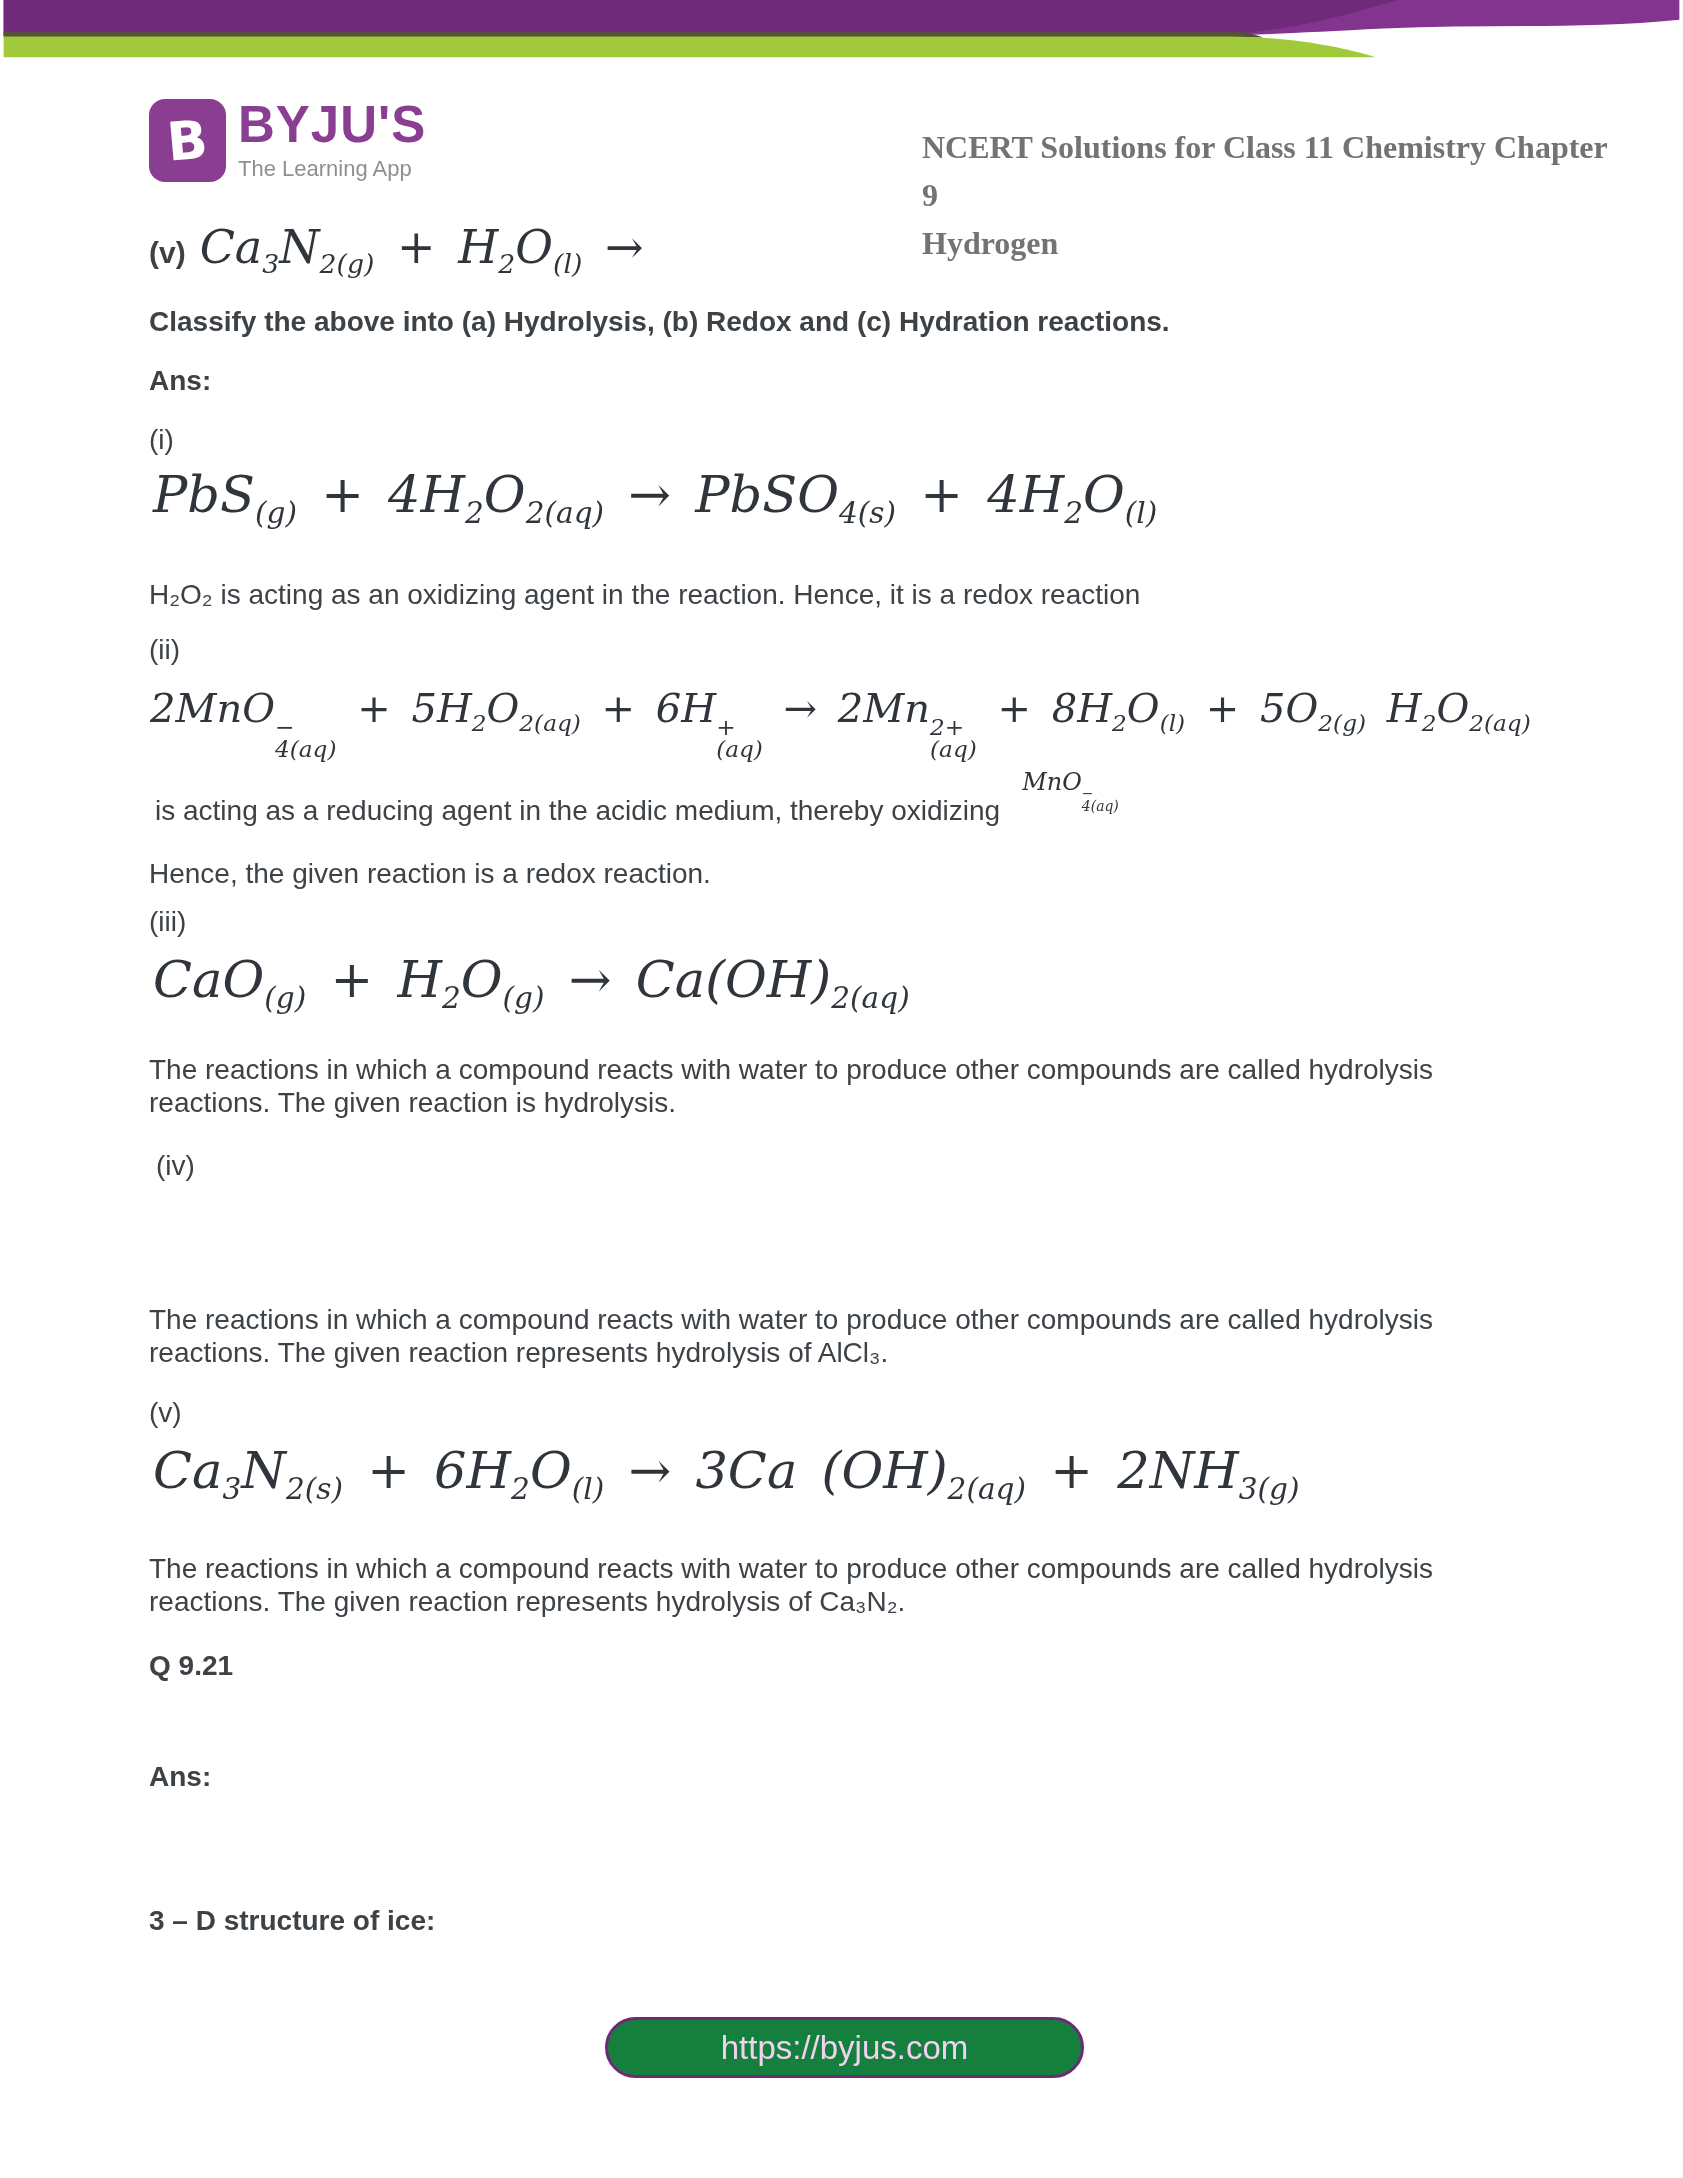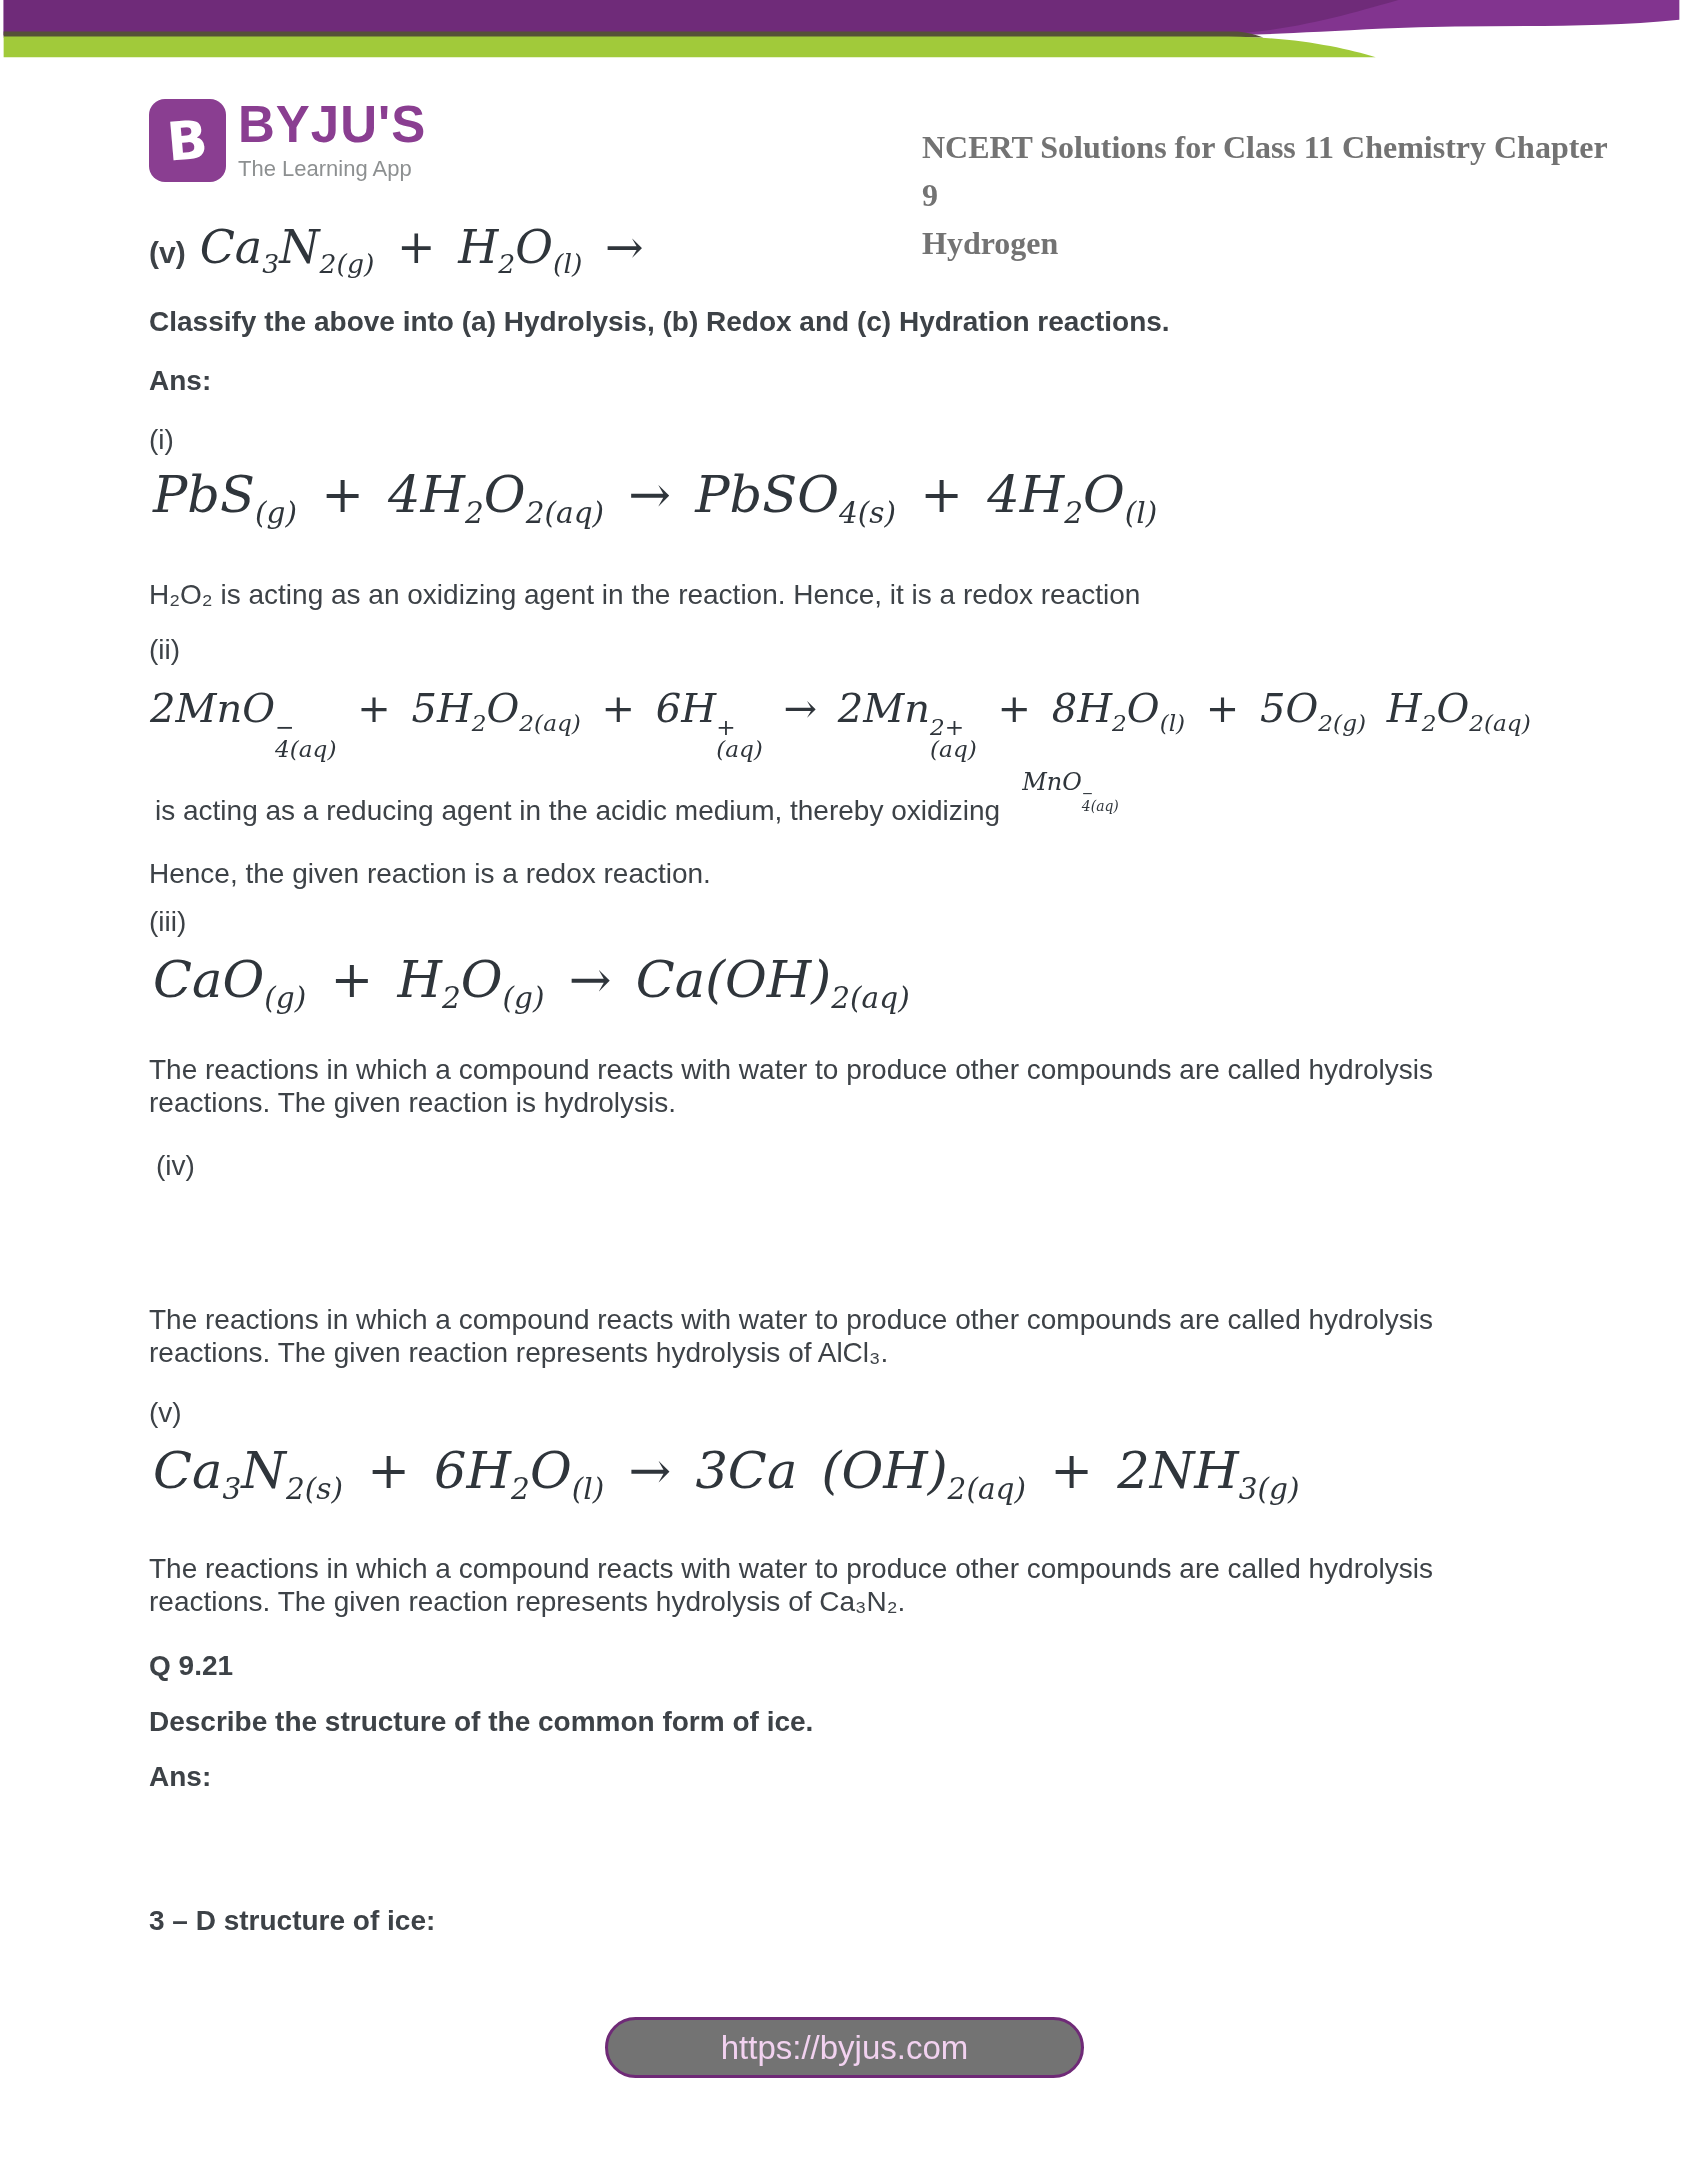--- a/index.html
+++ b/index.html
@@ -38,21 +38,21 @@
           font-size:0.58em;line-height:0.95;vertical-align:-0.55em;}
   .eq-lg{font-size:51px;text-align:right;}
   .eq-md{font-size:40px;}
   .eq-head{font-size:46px;}
   .eq-inline{font-size:24px;position:relative;top:-30px;margin-left:22px;display:inline-block;}
   .head-label{font-family:"Liberation Sans","DejaVu Sans",sans-serif;font-style:normal;
               font-weight:bold;font-size:30px;color:#3d4247;margin-right:14px;}
 
   
   .footer-pill{position:absolute;left:605px;top:2017px;width:479px;height:61px;
-               background:#737373;border:3px solid #6f2a77;border-radius:34px;
+               background:#15803d;border:3px solid #6f2a77;border-radius:34px;
                box-sizing:border-box;display:flex;align-items:center;justify-content:center;
                cursor:pointer;}
   .footer-pill span{color:#f2d2f0;font-size:33px;}
 </style>
 </head>
 <body>
 
 <div class="page">
 
   <svg class="banner" width="1683" height="69" viewBox="0 0 1700 70">
@@ -128,21 +128,20 @@
 
   <div class="abs txt" style="left:149px;top:1396px;">(v)</div>
 
   <div class="abs eq eq-lg" style="left:153px;top:1441px;">Ca<sub>3</sub>N<sub>2(s)</sub> + 6H<sub>2</sub>O<sub>(l)</sub> → 3Ca (OH)<sub>2(aq)</sub> + 2NH<sub>3(g)</sub></div>
 
   <div class="abs txt" style="left:149px;top:1552px;">The reactions in which a compound reacts with water to produce other compounds are called hydrolysis
 reactions. The given reaction represents hydrolysis of Ca₃N₂.</div>
 
   <div class="abs txt bold" style="left:149px;top:1649px;">Q 9.21</div>
 
-  <div class="abs txt bold" style="left:149px;top:1705px;">Describe the structure of the common form of ice.</div>
 
   <div class="abs txt bold" style="left:149px;top:1760px;">Ans:</div>
 
 
   <div class="abs txt bold" style="left:149px;top:1904px;">3 – D structure of ice:</div>
 
   <div class="footer-pill">
     <span>https://byjus.com</span>
   </div>
 

